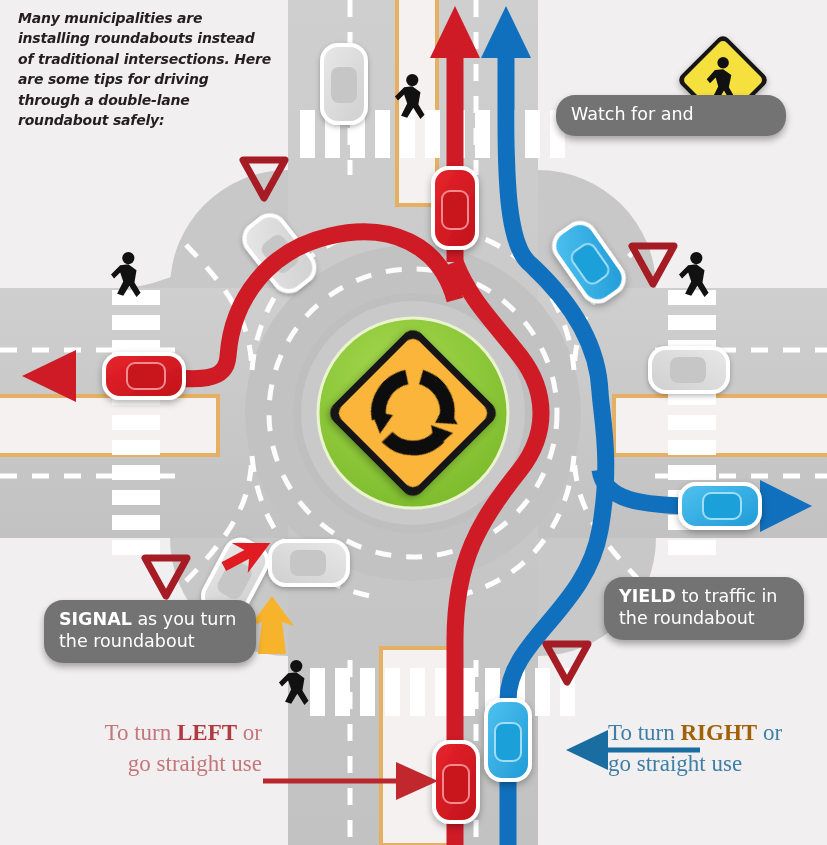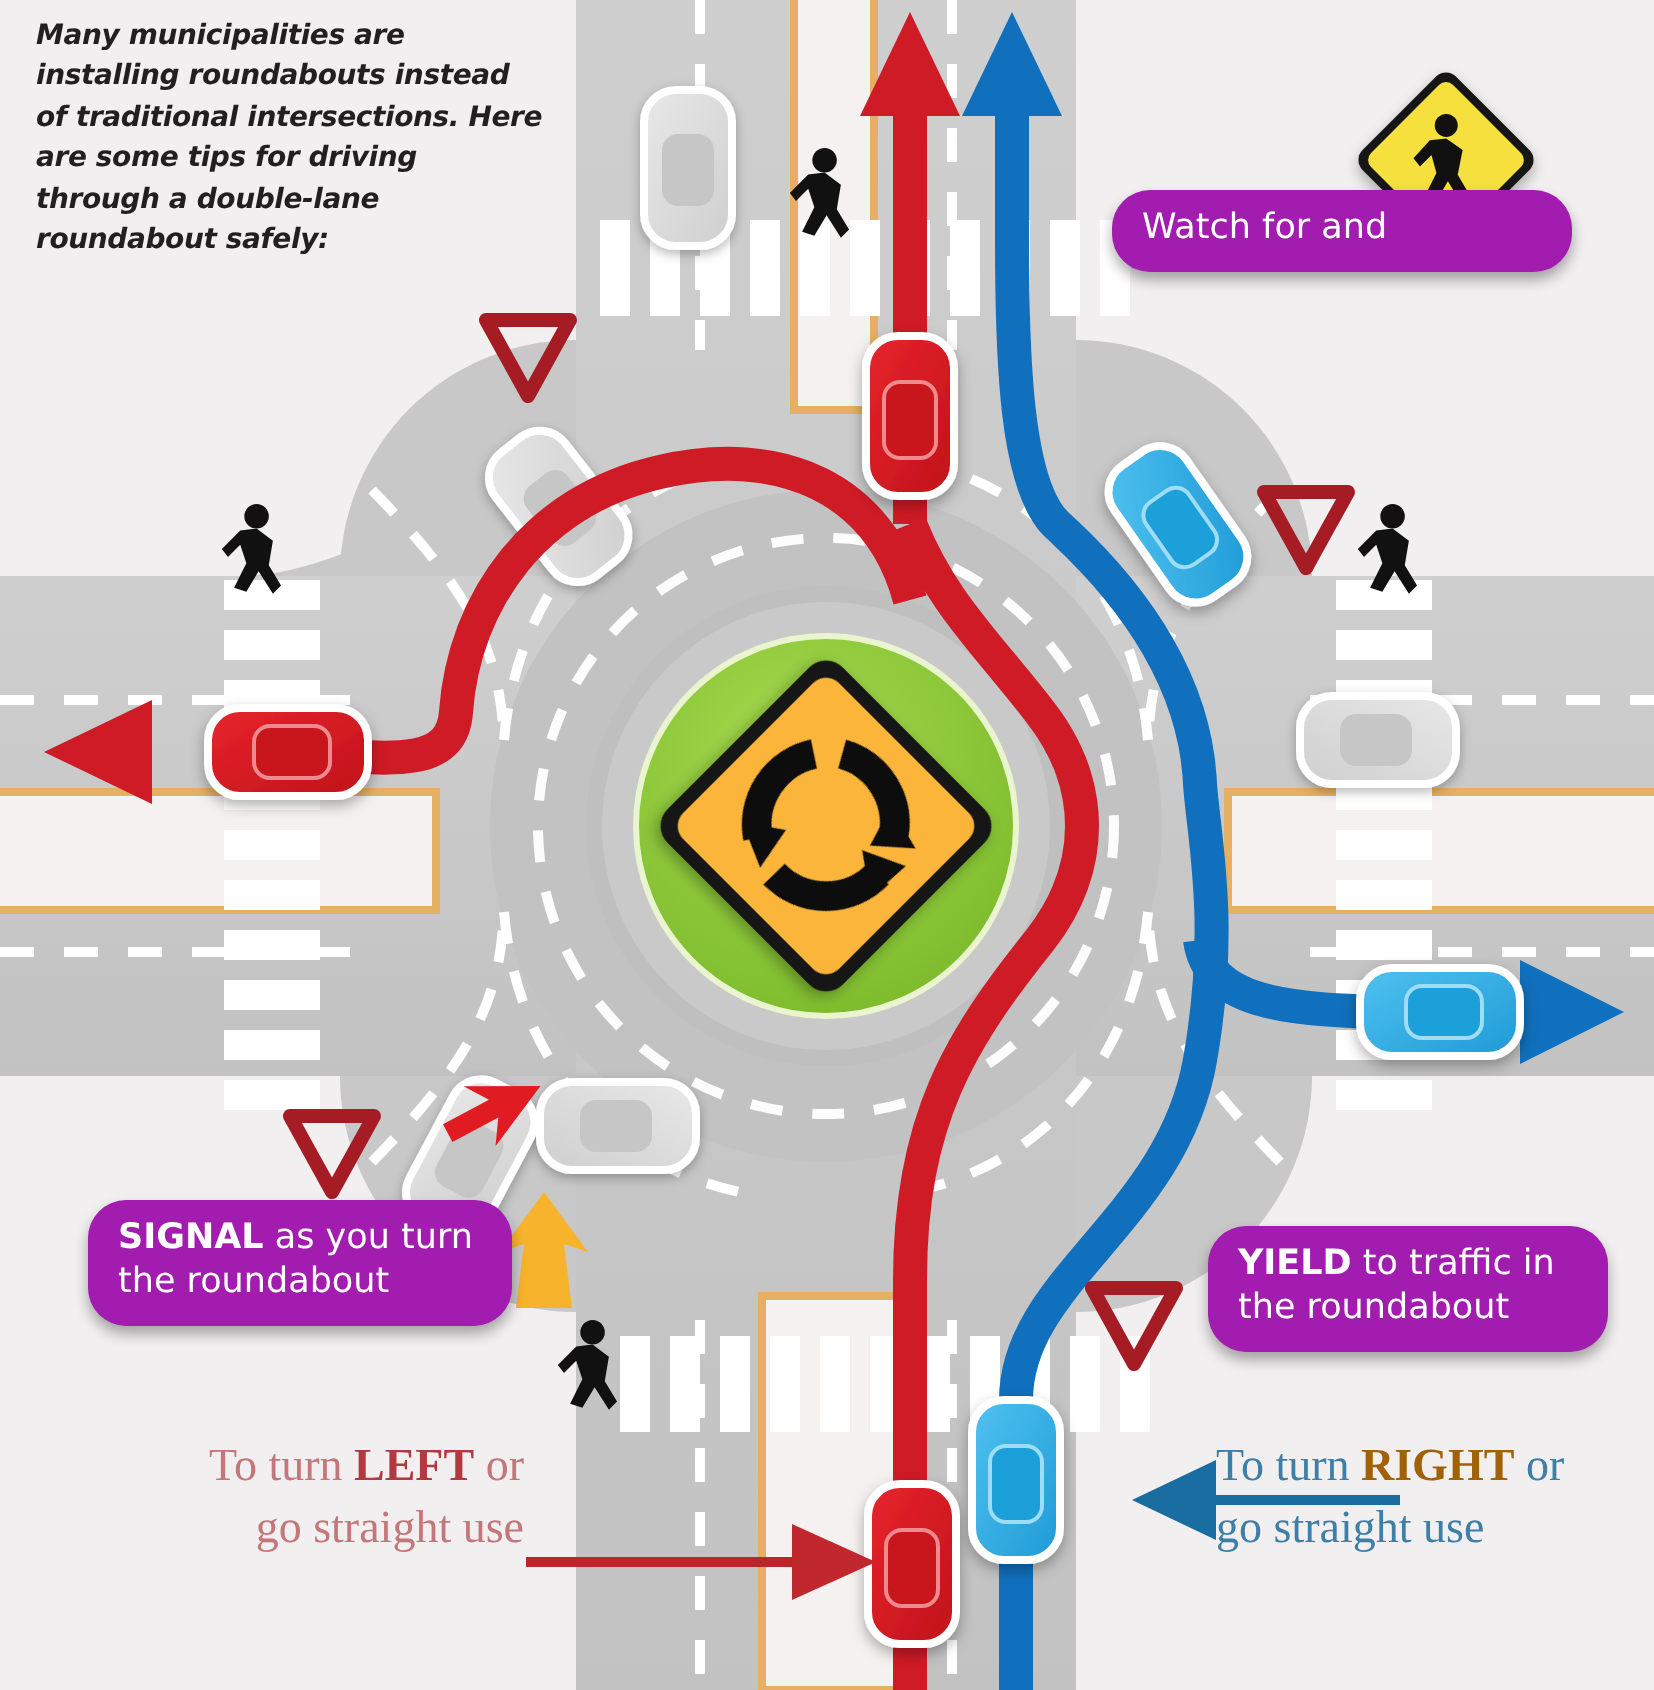--- a/index.html
+++ b/index.html
@@ -9,29 +9,29 @@
   #scene{position:absolute;inset:0;}
   .abs{position:absolute;}
 
   
   #intro{left:18px;top:8px;width:255px;
          font-family:"DejaVu Sans",sans-serif;
          font-style:italic;font-weight:600;font-size:14px;line-height:1.46;
          color:#231f20;letter-spacing:-0.2px;z-index:40;}
 
   
-  .callout{background:#a21caf;color:#fff;border-radius:19px;
+  .callout{background:#737373;color:#fff;border-radius:19px;
            padding:9px 15px 10px 15px;
            font-family:"DejaVu Sans",sans-serif;
            font-size:17.5px;line-height:1.25;z-index:42;
            box-shadow:0 4px 7px rgba(0,0,0,.33);}
   .callout b{font-weight:700;}
   #c-stop{left:556px;top:95px;width:200px;}
   #c-signal{left:44px;top:600px;width:182px;}
-  #c-yield{left:604px;top:613px;width:170px;}
+  #c-yield{left:604px;top:577px;width:170px;}
 
   
   .legend{font-family:Liberation Serif, serif;font-size:23px;
           line-height:1.33;z-index:42;}
   .legend b{font-weight:700;}
   #lg-left{left:46px;top:718px;width:216px;text-align:right;color:#c4777b;}
   #lg-left b{color:#b03a3f;}
   #lg-right{left:608px;top:718px;width:214px;text-align:left;color:#3d7fa6;}
   #lg-right b{color:#a16207;}
 

